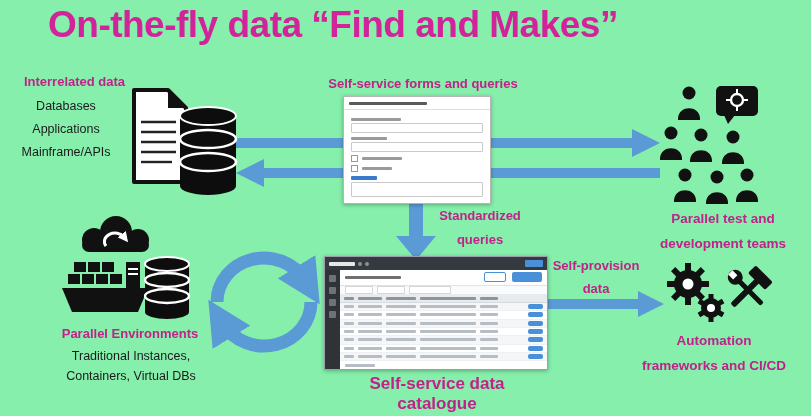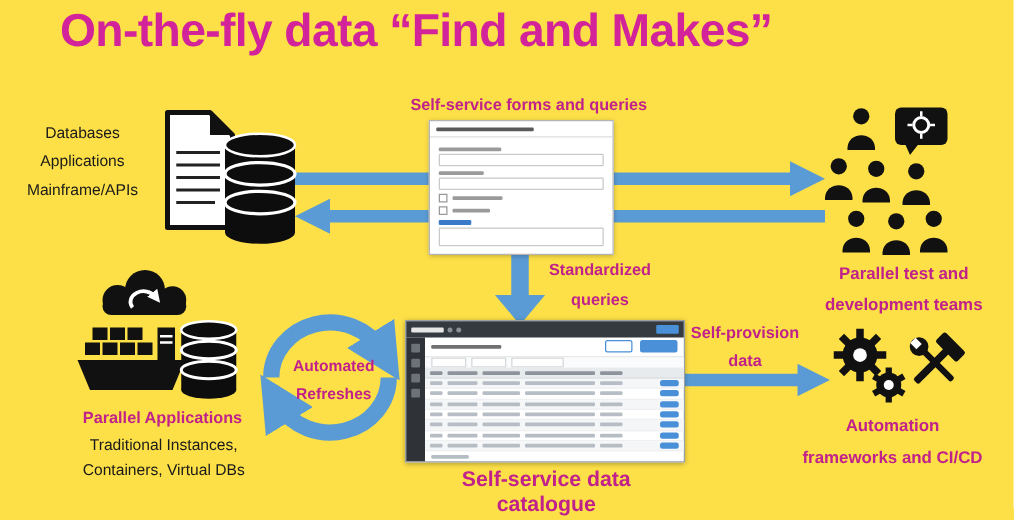--- a/index.html
+++ b/index.html
@@ -1,16 +1,16 @@
 <!DOCTYPE html>
 <html><head>
 <meta charset="utf-8">
 <style>
   html,body{margin:0;padding:0;background:#fff;}
-  .canvas{position:relative;width:811px;height:416px;background:#fde047;overflow:hidden;
+  .canvas{position:relative;width:811px;height:416px;background:#86efac;overflow:hidden;
           font-family:"Liberation Sans",sans-serif;}
   .abs{position:absolute;}
   .title{left:48px;top:4px;width:730px;font-size:37px;font-weight:800;letter-spacing:-0.5px;
          color:#d2239a;white-space:nowrap;}
   .lbl{position:absolute;font-weight:bold;color:#c1218a;font-size:13px;text-align:center;}
   .lbl .ln{display:block;}
   .blacktext{position:absolute;color:#1a1a1a;font-size:12.5px;text-align:center;}
   .datalist{left:0;top:95px;width:132px;}
   .datalist .item{display:block;line-height:23px;}
   .arrow{position:absolute;}
@@ -50,20 +50,21 @@
   .cat-foot{height:9px;display:flex;align-items:center;padding:0 5px;}
   .z2{z-index:2;} .z3{z-index:3;} .z7{z-index:7;}
 </style>
 </head>
 <body>
 
 <div class="canvas">
 
   <div class="abs title">On-the-fly data “Find and Makes”</div>
 
+  <div class="lbl" style="left:2px;top:74px;width:145px;">Interrelated data</div>
   <div class="blacktext datalist">
     <span class="item">Databases</span>
     <span class="item">Applications</span>
     <span class="item">Mainframe/APIs</span>
   </div>
 
   <svg class="abs z3" style="left:128px;top:86px;" width="112" height="118" viewBox="0 0 112 118">
     <path d="M6 4 H40 L58 22 V96 H6 Z" fill="#fff" stroke="#111" stroke-width="4" stroke-linejoin="round"></path>
     <path d="M40 4 L40 22 H58 Z" fill="#111"></path>
     <g stroke="#222" stroke-width="2.4">
@@ -177,39 +178,35 @@
     </g>
     <g>
       <rect x="85" y="48" width="44" height="48" fill="#0d0d0d"></rect>
       <ellipse cx="107" cy="96" rx="22" ry="7" fill="#0d0d0d"></ellipse>
       <ellipse cx="107" cy="48" rx="22" ry="7" fill="#0d0d0d" stroke="#fff" stroke-width="2"></ellipse>
       <ellipse cx="107" cy="64" rx="22" ry="7" fill="none" stroke="#fff" stroke-width="2.4"></ellipse>
       <ellipse cx="107" cy="80" rx="22" ry="7" fill="none" stroke="#fff" stroke-width="2.4"></ellipse>
     </g>
   </svg>
 
-  <div class="lbl" style="left:50px;top:326px;width:160px;">Parallel Applications</div>
+  <div class="lbl" style="left:50px;top:326px;width:160px;">Parallel Environments</div>
   <div class="blacktext" style="left:36px;top:346px;width:190px;line-height:20px;">
     <span style="display:block;">Traditional Instances,</span>
     <span style="display:block;">Containers, Virtual DBs</span>
   </div>
 
   <svg class="abs z7" style="left:196px;top:242px;" width="140" height="122" viewBox="0 0 140 122">
     <defs>
       <marker id="ahb" markerWidth="3.4" markerHeight="3.4" refX="1.2" refY="1.7" orient="auto">
         <path d="M0,0 L3.4,1.7 L0,3.4 z" fill="#5b9bd5"></path>
       </marker>
     </defs>
     <path d="M 21 60 A 47 44 0 0 1 108.7 38" fill="none" stroke="#5b9bd5" stroke-width="13" marker-end="url(#ahb)"></path>
     <path d="M 115 60 A 47 44 0 0 1 27.3 82" fill="none" stroke="#5b9bd5" stroke-width="13" marker-end="url(#ahb)"></path>
   </svg>
-  <div class="lbl z7" style="left:208px;top:282px;width:118px;line-height:22px;font-size:12.5px;z-index:8;">
-    <span class="ln">Automated</span>
-    <span class="ln">Refreshes</span>
-  </div>
 
   <div class="abs cat-mock">
     <div class="cat-nav">
       <span class="cn-brand"></span>
       <span class="cn-dot"></span>
       <span class="cn-dot"></span>
       <span class="cn-spacer"></span>
       <span class="cn-btn"></span>
     </div>
     <div class="cat-body">

